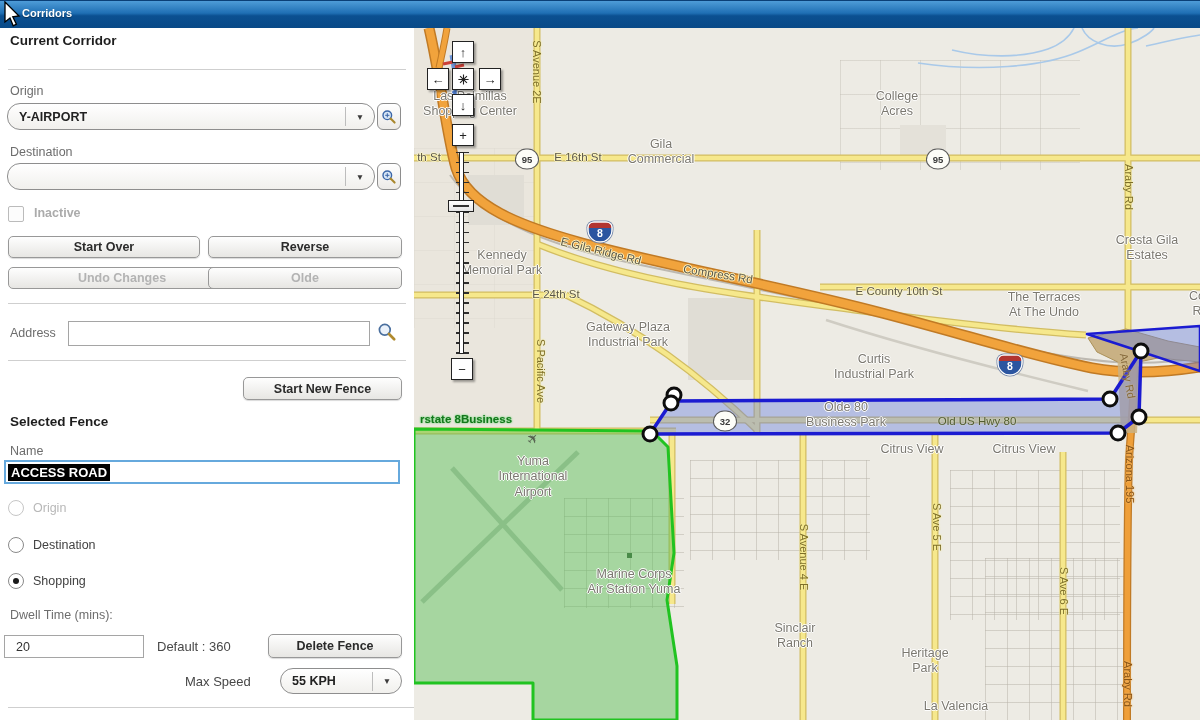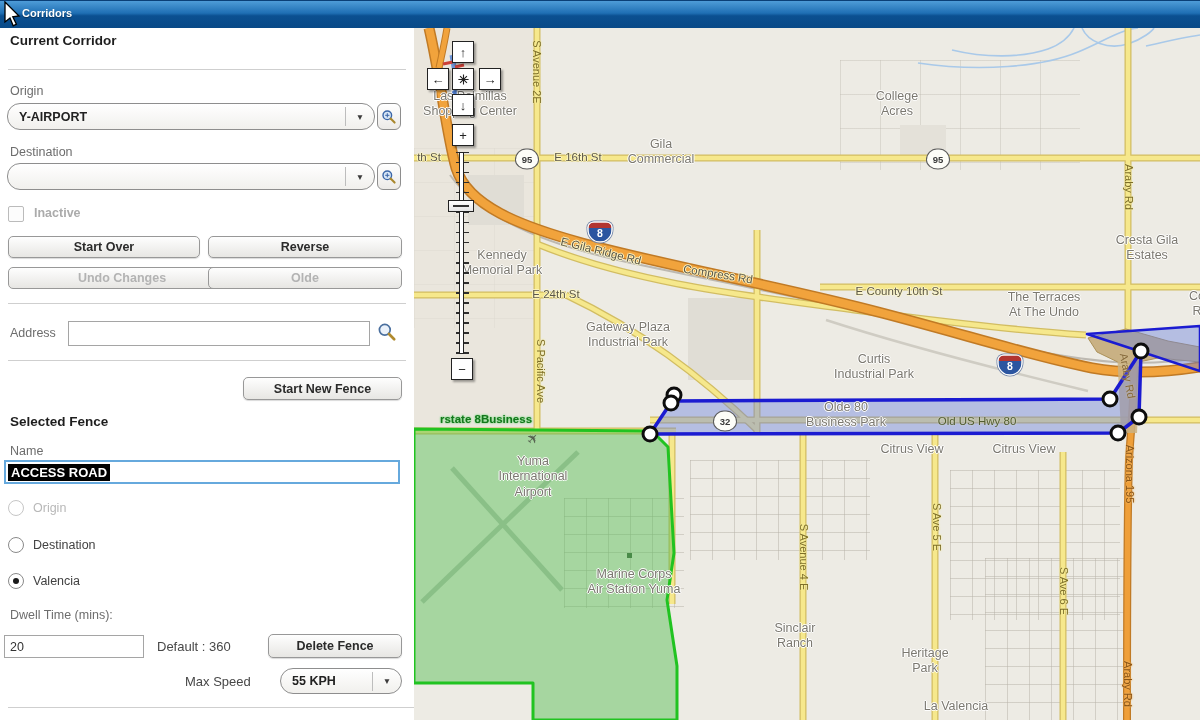--- a/index.html
+++ b/index.html
@@ -25,21 +25,21 @@
     background:linear-gradient(#ffffff,#eceae7);display:flex;align-items:center;justify-content:center;
     box-sizing:border-box;padding:0;}
   .btn{position:absolute;height:22px;border:1px solid #989898;border-radius:5px;
     background:linear-gradient(#fefefe,#e7e6e3);font-weight:bold;font-size:12.5px;color:#2b2b2b;
     font-family:inherit;display:flex;align-items:center;justify-content:center;
     box-shadow:0 1px 1px rgba(0,0,0,.15);box-sizing:border-box;padding:0;}
   .btn.disabled{color:#b3b3b3;box-shadow:none;}
   .cb{position:absolute;left:8px;width:14px;height:14px;border:1px solid #bbb;background:#fcfcfc;border-radius:2px;}
   .cblabel{position:absolute;left:34px;font-weight:bold;font-size:12.5px;color:#ababab;}
   .tinput{position:absolute;border:1px solid #a5a5a5;background:#fff;font-family:inherit;
-    font-size:12.5px;color:#333;box-sizing:border-box;padding:0 5px;}
+    font-size:12.5px;color:#333;box-sizing:border-box;padding:0 11px;}
   .addrmag{position:absolute;left:377px;}
   .namebox{position:absolute;left:4px;width:396px;height:24px;border:2px solid #66a9dd;background:#fff;
     display:flex;align-items:center;padding-left:2px;box-sizing:border-box;}
   .namesel{background:#000;color:#fff;font-weight:bold;font-size:13px;padding:1px 3px;}
   .radio{position:absolute;left:8px;width:14px;height:14px;border:1.5px solid #8a8a8a;border-radius:50%;
     background:#fff;box-sizing:content-box;}
   .radio.disabled{border-color:#c6c6c6;}
   .radio.selected::after{content:'';position:absolute;left:4px;top:4px;width:6px;height:6px;
     border-radius:50%;background:#1a1a1a;}
   .rlabel{position:absolute;left:33px;font-size:12.5px;color:#424242;}
@@ -152,21 +152,21 @@
   <div class="flabel" style="top:416px">Name</div>
   <div class="namebox" style="top:432px">
     <span class="namesel">ACCESS ROAD</span>
   </div>
 
   <div class="radio disabled" style="top:472px"></div>
   <div class="rlabel disabled" style="top:473px">Origin</div>
   <div class="radio" style="top:509px"></div>
   <div class="rlabel" style="top:510px">Destination</div>
   <div class="radio selected" style="top:545px"></div>
-  <div class="rlabel" style="top:546px">Valencia</div>
+  <div class="rlabel" style="top:546px">Shopping</div>
 
   <div class="flabel" style="top:580px">Dwell Time (mins):</div>
   <input class="tinput" style="left: 4px; top: 607px; width: 140px; height: 23px;" value="20">
   <div class="stext" style="left:157px;top:611px">Default : 360</div>
   <button class="btn" style="left:268px;top:606px;width:134px;height:24px">Delete Fence</button>
 
   <div class="stext" style="left:185px;top:646px">Max Speed</div>
   <div class="combo" style="left:280px;top:640px;width:122px;height:26px">
     <span class="comboval">55 KPH</span>
     <span class="comboarrow">▼</span>
@@ -306,21 +306,21 @@
       <span class="mlabel place" style="left: 542px; top: 679px; transform: translate(-50%, -50%) rotate(0deg);">La Valencia</span>
       <span class="mlabel place" style="left: 783px; top: 276px; transform: translate(-50%, -50%) rotate(0deg);">Co
 R</span>
       <span class="mlabel road" style="left: 15px; top: 129px; transform: translate(-50%, -50%) rotate(0deg);">th St</span>
       <span class="mlabel road" style="left: 164px; top: 129px; transform: translate(-50%, -50%) rotate(0deg);">E 16th St</span>
       <span class="mlabel road" style="left: 142px; top: 266px; transform: translate(-50%, -50%) rotate(0deg);">E 24th St</span>
       <span class="mlabel road" style="left: 485px; top: 263px; transform: translate(-50%, -50%) rotate(0deg);">E County 10th St</span>
       <span class="mlabel road" style="left: 187px; top: 223px; transform: translate(-50%, -50%) rotate(14deg);">E Gila Ridge Rd</span>
       <span class="mlabel road" style="left: 304px; top: 246px; transform: translate(-50%, -50%) rotate(9deg);">Compress Rd</span>
       <span class="mlabel road-olive" style="left: 563px; top: 393px; transform: translate(-50%, -50%) rotate(0deg);">Old US Hwy 80</span>
-      <span class="mlabel road-green" style="left: 52px; top: 391px; transform: translate(-50%, -50%) rotate(0deg); margin-left: 20px;">rstate 8Business</span>
+      <span class="mlabel road-green" style="left: 52px; top: 391px; transform: translate(-50%, -50%) rotate(0deg);">rstate 8Business</span>
       <span class="mlabel roadv-y" style="left: 122px; top: 44px; transform: translate(-50%, -50%) rotate(90deg);">S Avenue 2E</span>
       <span class="mlabel roadv-y" style="left: 126px; top: 343px; transform: translate(-50%, -50%) rotate(90deg);">S Pacific Ave</span>
       <span class="mlabel roadv-y" style="left: 389px; top: 529px; transform: translate(-50%, -50%) rotate(90deg);">S Avenue 4 E</span>
       <span class="mlabel roadv-y" style="left: 522px; top: 499px; transform: translate(-50%, -50%) rotate(90deg);">S Ave 5 E</span>
       <span class="mlabel roadv-y" style="left: 649px; top: 563px; transform: translate(-50%, -50%) rotate(90deg);">S Ave 6 E</span>
       <span class="mlabel roadv-y" style="left: 714px; top: 159px; transform: translate(-50%, -50%) rotate(90deg);">Araby Rd</span>
       <span class="mlabel roadv-tan" style="left: 713px; top: 348px; transform: translate(-50%, -50%) rotate(80deg);">Araby Rd</span>
       <span class="mlabel roadv-o" style="left: 715px; top: 446px; transform: translate(-50%, -50%) rotate(90deg);">Arizona 195</span>
       <span class="mlabel roadv-o" style="left: 713px; top: 656px; transform: translate(-50%, -50%) rotate(90deg);">Araby Rd</span>
       <span class="mlabel plane" style="left: 119px; top: 411px; transform: translate(-50%, -50%) rotate(-45deg);">✈</span>

